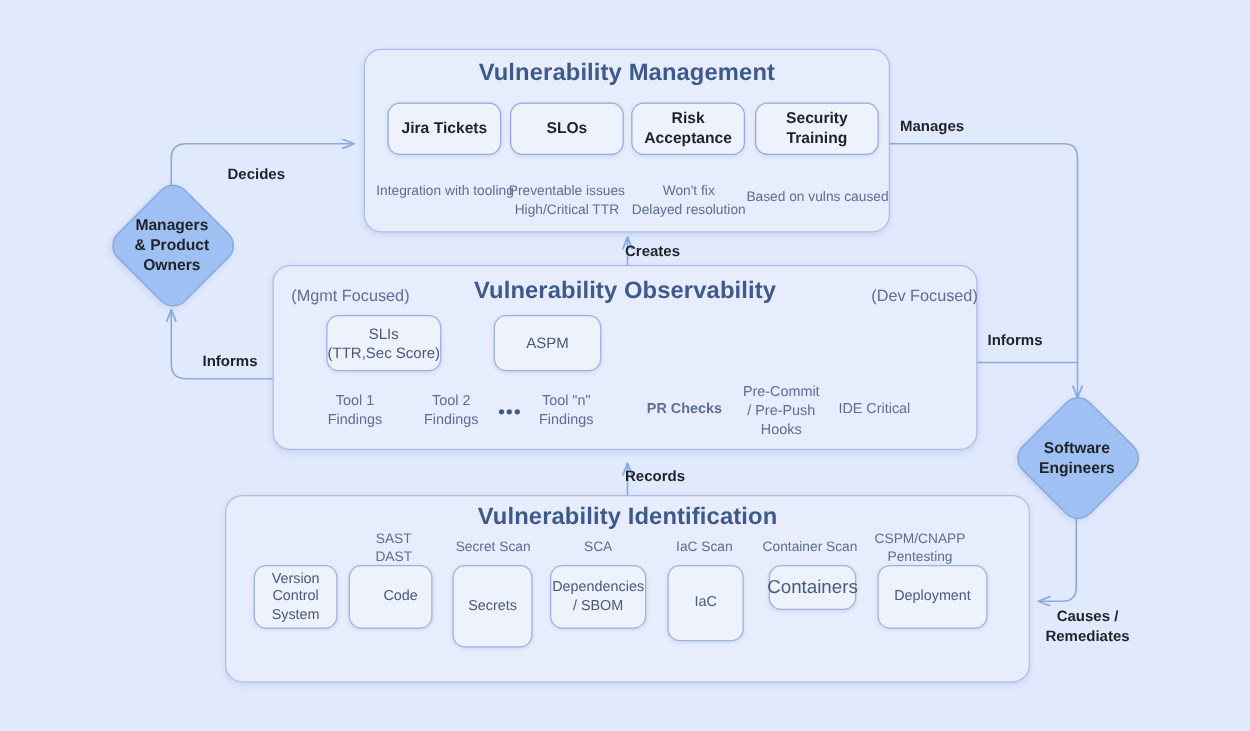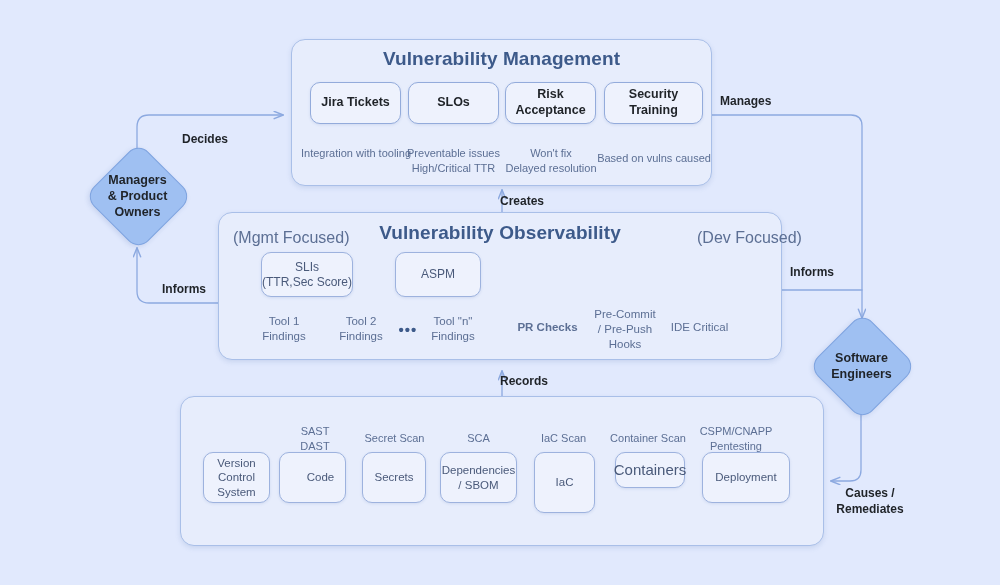--- a/index.html
+++ b/index.html
@@ -71,21 +71,21 @@
     position: absolute;
     text-align: center;
     color: #5c6f94;
     font-size: 11px;
     line-height: 1.32;
     box-sizing: border-box;
   }
   .side-note {
     position: absolute;
     color: #5c6f94;
-    font-size: 16px;
+    font-size: 13px;
   }
   .arrow-label {
     position: absolute;
     color: #1f2328;
     font-weight: bold;
     font-size: 12px;
     line-height: 1.3;
     white-space: pre-line;
   }
   .diamond {
@@ -195,35 +195,36 @@
 Findings</div>
 
   <div class="caption" style="left:509px; top:320px; width:77px; white-space:pre-line; font-size:11.5px;font-weight:bold;">PR Checks</div>
   <div class="caption" style="left:589px; top:307px; width:72px; white-space:pre-line; font-size:11.5px;">Pre-Commit
 / Pre-Push
 Hooks</div>
   <div class="caption" style="left:662px; top:320px; width:75px; white-space:pre-line; font-size:11.5px;">IDE Critical</div>
 
   <div class="panel" style="left:180px; top:396px; width:644px; height:150px;">
   </div>
+  <div class="panel-title" style="left:180px; top:403px; width:644px;">Vulnerability Identification</div>
 
   <div class="caption" style="left:281px; top:424px; width:68px; white-space:pre-line;">SAST
 DAST</div>
   <div class="caption" style="left:355px; top:431px; width:79px; white-space:pre-line;">Secret Scan</div>
   <div class="caption" style="left:444px; top:431px; width:69px; white-space:pre-line;">SCA</div>
   <div class="caption" style="left:527px; top:431px; width:73px; white-space:pre-line;">IaC Scan</div>
   <div class="caption" style="left:604px; top:431px; width:88px; white-space:pre-line;">Container Scan</div>
   <div class="caption" style="left:690px; top:424px; width:92px; white-space:pre-line;">CSPM/CNAPP
 Pentesting</div>
 
   <div class="chip plain" style="left:203px; top:452px; width:67px; height:51px; white-space:pre-line; font-size:11.5px;">Version
 Control
 System</div>
   <div class="chip plain" style="left:279px; top:452px; width:67px; height:51px; white-space:pre-line; font-size:11.5px;padding-left:16px;">Code</div>
-  <div class="chip plain" style="left:362px; top:452px; width:64px; height:51px; white-space:pre-line; font-size:11.5px;">Secrets</div>
+  <div class="chip plain" style="left:362px; top:452px; width:64px; height:66px; white-space:pre-line; font-size:11.5px;">Secrets</div>
   <div class="chip plain" style="left:440px; top:452px; width:77px; height:51px; white-space:pre-line; font-size:11.5px;">Dependencies
 / SBOM</div>
   <div class="chip plain" style="left:534px; top:452px; width:61px; height:61px; white-space:pre-line; font-size:11.5px;">IaC</div>
   <div class="chip plain" style="left:615px; top:452px; width:70px; height:36px; white-space:pre-line; font-size:15px;">Containers</div>
   <div class="chip plain" style="left:702px; top:452px; width:88px; height:51px; white-space:pre-line; font-size:11.5px;">Deployment</div>
 
   <div class="diamond" style="left:100px; top:158px; width:75px; height:75px;">
     <div class="shape"></div>
     <div class="dlabel">Managers
 &amp; Product

